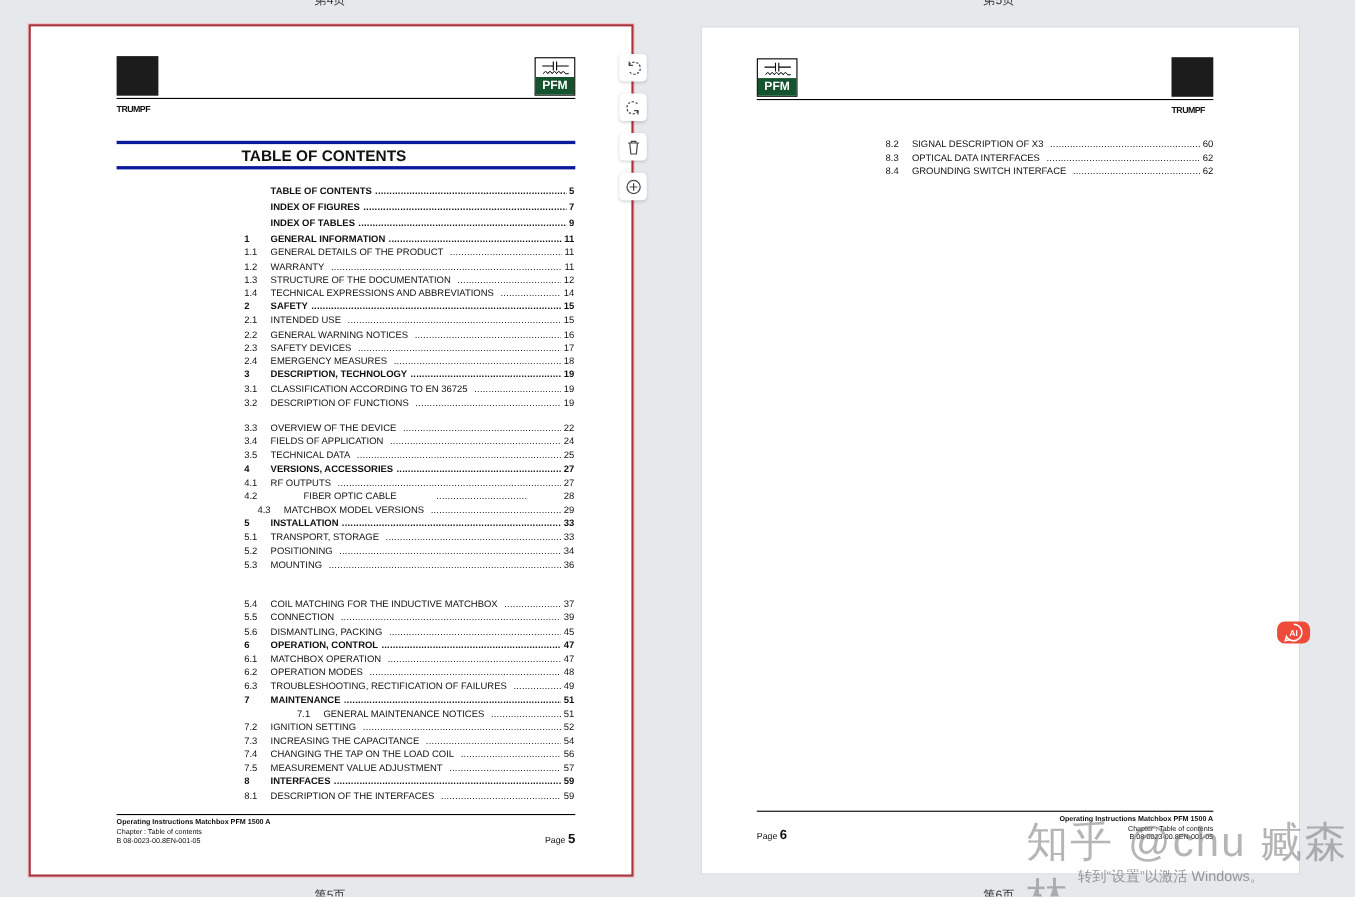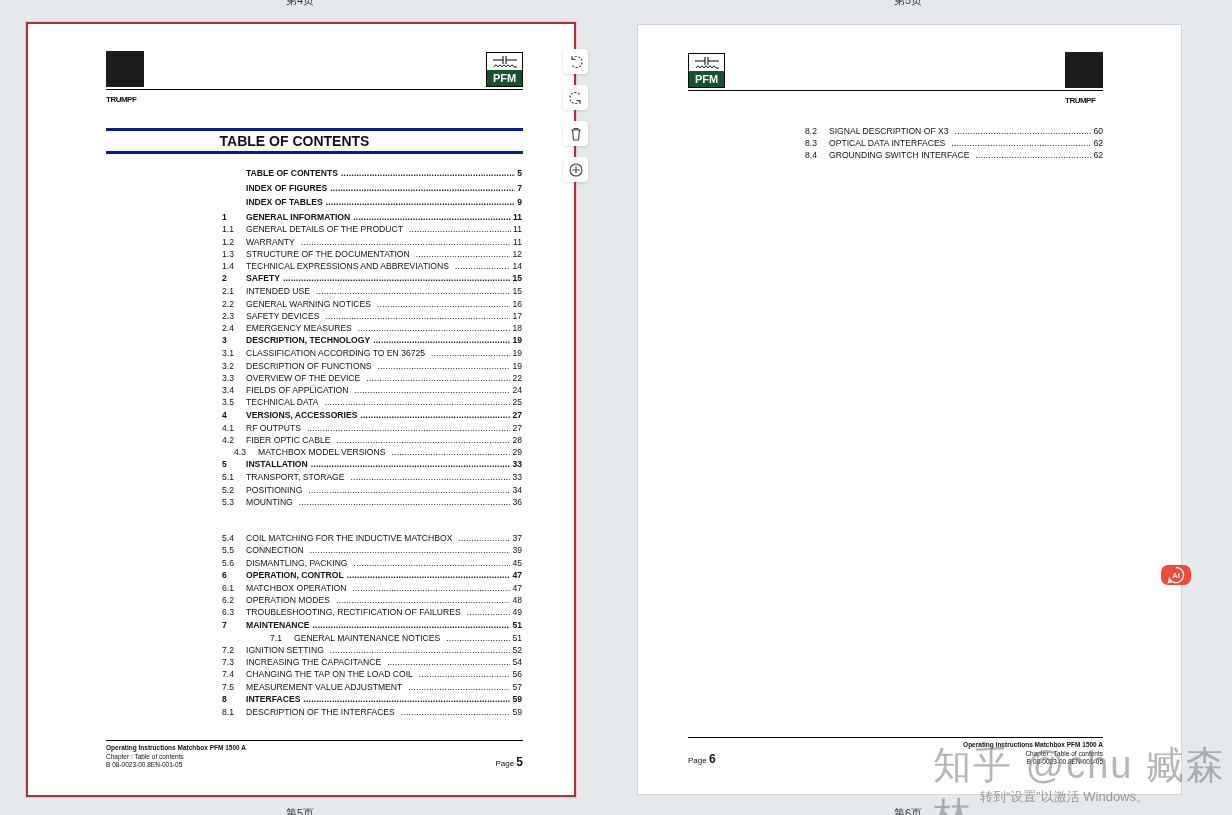--- a/index.html
+++ b/index.html
@@ -163,21 +163,21 @@
         <span class="toc-label">CLASSIFICATION ACCORDING TO EN 36725</span>
         <span class="toc-dots"></span>
         <span class="toc-page">19</span>
       </div>
       <div class="toc-row" style="height: 12.3px;">
         <span class="toc-num">3.2</span>
         <span class="toc-label">DESCRIPTION OF FUNCTIONS</span>
         <span class="toc-dots"></span>
         <span class="toc-page">19</span>
       </div>
-      <div class="toc-row" style="height: 12.3px;">
+      <div class="toc-row" style="height: 12.3px; margin-top: 11px;">
         <span class="toc-num">3.3</span>
         <span class="toc-label">OVERVIEW OF THE DEVICE</span>
         <span class="toc-dots"></span>
         <span class="toc-page">22</span>
       </div>
       <div class="toc-row" style="height: 12.3px;">
         <span class="toc-num">3.4</span>
         <span class="toc-label">FIELDS OF APPLICATION</span>
         <span class="toc-dots"></span>
         <span class="toc-page">24</span>
@@ -193,21 +193,21 @@
         <span class="toc-label">VERSIONS, ACCESSORIES</span>
         <span class="toc-dots"></span>
         <span class="toc-page">27</span>
       </div>
       <div class="toc-row" style="height: 12.3px;">
         <span class="toc-num">4.1</span>
         <span class="toc-label">RF OUTPUTS</span>
         <span class="toc-dots"></span>
         <span class="toc-page">27</span>
       </div>
-      <div class="toc-row" style="height: 12.3px;">
+      <div class="toc-row" style="height: 12.3px; gap: 30px;">
         <span class="toc-num">4.2</span>
         <span class="toc-label">FIBER OPTIC CABLE</span>
         <span class="toc-dots"></span>
         <span class="toc-page">28</span>
       </div>
       <div class="toc-row" style="height: 12.3px; margin-left: 12px;">
         <span class="toc-num">4.3</span>
         <span class="toc-label">MATCHBOX MODEL VERSIONS</span>
         <span class="toc-dots"></span>
         <span class="toc-page">29</span>

